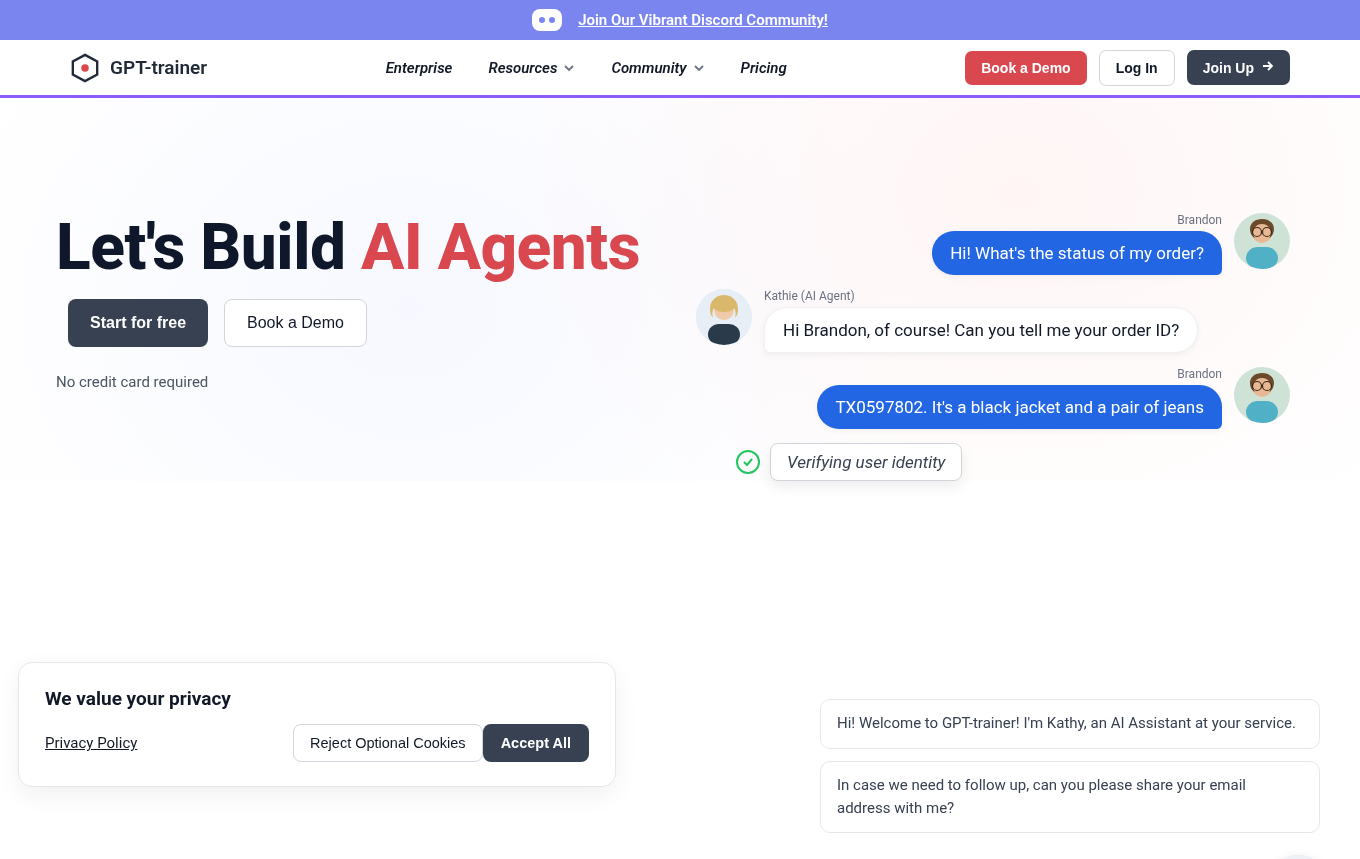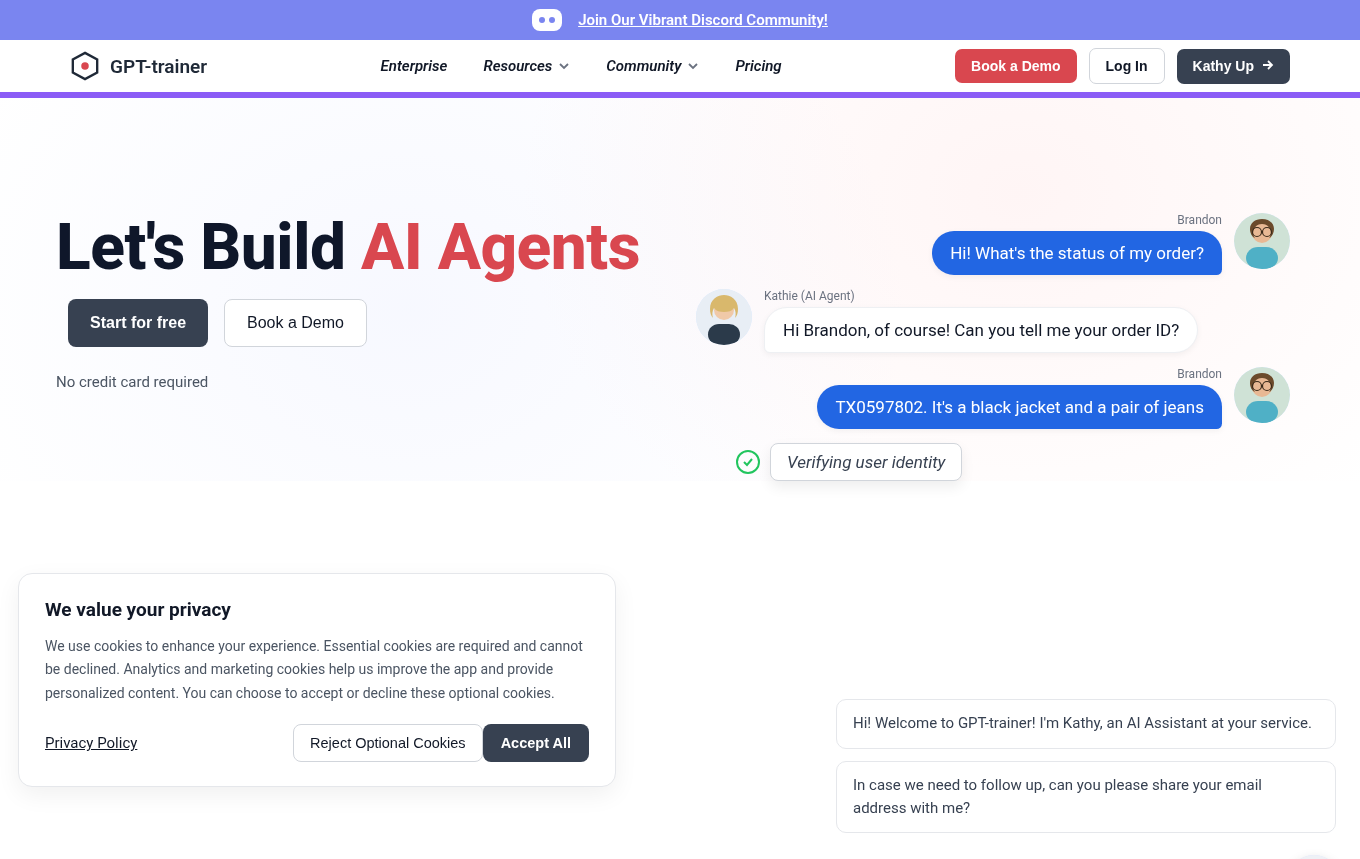--- a/index.html
+++ b/index.html
@@ -51,21 +51,21 @@
     position: absolute;
     width: 6px; height: 6px;
     background: #7a85f0;
     border-radius: 50%;
     right: 7px;
   }
 
   
   .header {
     height: 58px;
-    border-bottom: 6px solid #8b5cf6;
+    border-bottom: 3px solid #8b5cf6;
     display: flex;
     align-items: center;
     padding: 0 70px;
     justify-content: space-between;
     background: #fff;
   }
   .logo {
     display: flex;
     align-items: center;
     gap: 10px;
@@ -250,21 +250,21 @@
     border-radius: 8px;
     font-style: italic;
     font-size: 17px;
     color: #374151;
     box-shadow: 0 6px 14px rgba(0,0,0,0.07);
   }
 
   
   .chat-widget {
     position: absolute;
-    right: 24px;
+    right: 40px;
     bottom: 14px;
     width: 500px;
   }
   .chat-msg {
     background: #fff;
     border: 1px solid #e5e7eb;
     border-radius: 10px;
     padding: 12px 16px;
     font-size: 15px;
     color: #374151;
@@ -381,21 +381,21 @@
           </svg>
       </span>
     </span>
     <span class="nav-item">Pricing</span>
   </div>
 
   <div class="header-actions">
     <button class="btn btn-demo">Book a Demo</button>
     <button class="btn btn-login">Log In</button>
     <button class="btn btn-signup">
-      <span>Kathy Up</span>
+      <span>Join Up</span>
       <span>
         <svg width="14" height="14" viewBox="0 0 14 14">
             <path d="M3 7h8M8 3l4 4-4 4" fill="none" stroke="#fff" stroke-width="1.8"></path>
           </svg>
       </span>
     </button>
   </div>
 </div>
 
 <div class="hero">
@@ -480,21 +480,20 @@
         <circle cx="26" cy="26" r="26" fill="#eef1f6"></circle>
         <circle cx="26" cy="20" r="9" fill="#f0c9a8"></circle>
         <path d="M13 19c0-9 7-13 13-13s13 4 13 13c0 4-1 6-3 8 1-3 1-6-1-9-2 3-5 4-9 4s-7-1-9-4c-2 3-2 6-1 9-2-2-3-4-3-8z" fill="#d9b86c"></path>
         <rect x="11" y="32" width="30" height="20" rx="10" fill="#3b4a5a"></rect>
       </svg>
   </div>
 </div>
 
 <div class="cookie">
   <h3>We value your privacy</h3>
-  <p>We use cookies to enhance your experience. Essential cookies are required and cannot be declined. Analytics and marketing cookies help us improve the app and provide personalized content. You can choose to accept or decline these optional cookies.</p>
   <div class="cookie-footer">
     <a class="privacy-link">Privacy Policy</a>
     <div class="cookie-actions">
       <button class="btn-reject">Reject Optional Cookies</button>
       <button class="btn-accept">Accept All</button>
     </div>
   </div>
 </div>
 
 </body></html>

